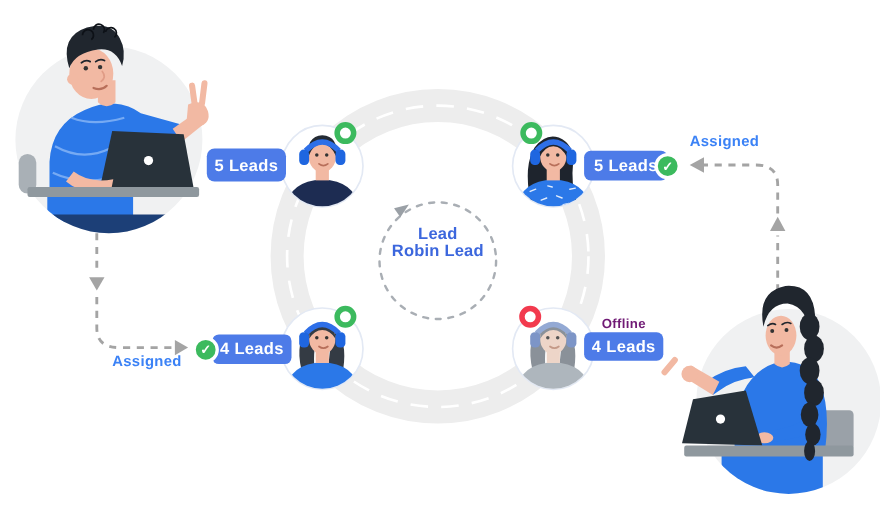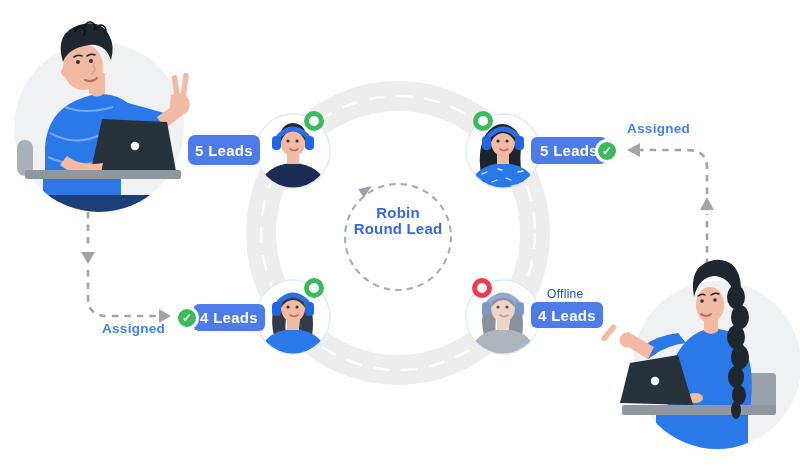--- a/index.html
+++ b/index.html
@@ -42,21 +42,21 @@
   .dot-se{left:472px;top:278px;border-color:#f23a4e;}
 
   
   .assigned{
     position:absolute;color:#3b82f6;font-weight:700;font-size:13.5px;
     letter-spacing:.3px;z-index:6;
   }
   .assigned-right{left:627px;top:121px;}
   .assigned-left{left:102px;top:321px;}
   .offline-label{
-    position:absolute;left:547px;top:287px;color:#1d4ed8;font-weight:400;
+    position:absolute;left:547px;top:287px;color:#701a75;font-weight:700;
     font-size:12px;letter-spacing:.3px;z-index:6;
   }
   .center-label{
     position:absolute;left:333px;top:205px;width:130px;text-align:center;
     color:#3c67dd;font-weight:700;font-size:15px;line-height:16px;
     letter-spacing:.2px;z-index:5;
   }
 
   .layer0{left:0;top:0;z-index:1;}
   .illus{z-index:2;}
@@ -296,17 +296,17 @@
   <div class="badge badge-se">4 Leads</div>
 
   <div class="check check-ne">✓</div>
   <div class="check check-sw">✓</div>
 
   <div class="assigned assigned-right">Assigned</div>
   <div class="assigned assigned-left">Assigned</div>
   <div class="offline-label">Offline</div>
 
   <div class="center-label">
-    <div>Robin</div>
-    <div>Round Lead</div>
+    <div>Lead</div>
+    <div>Robin Lead</div>
   </div>
 
 </div>
 
 </body></html>

